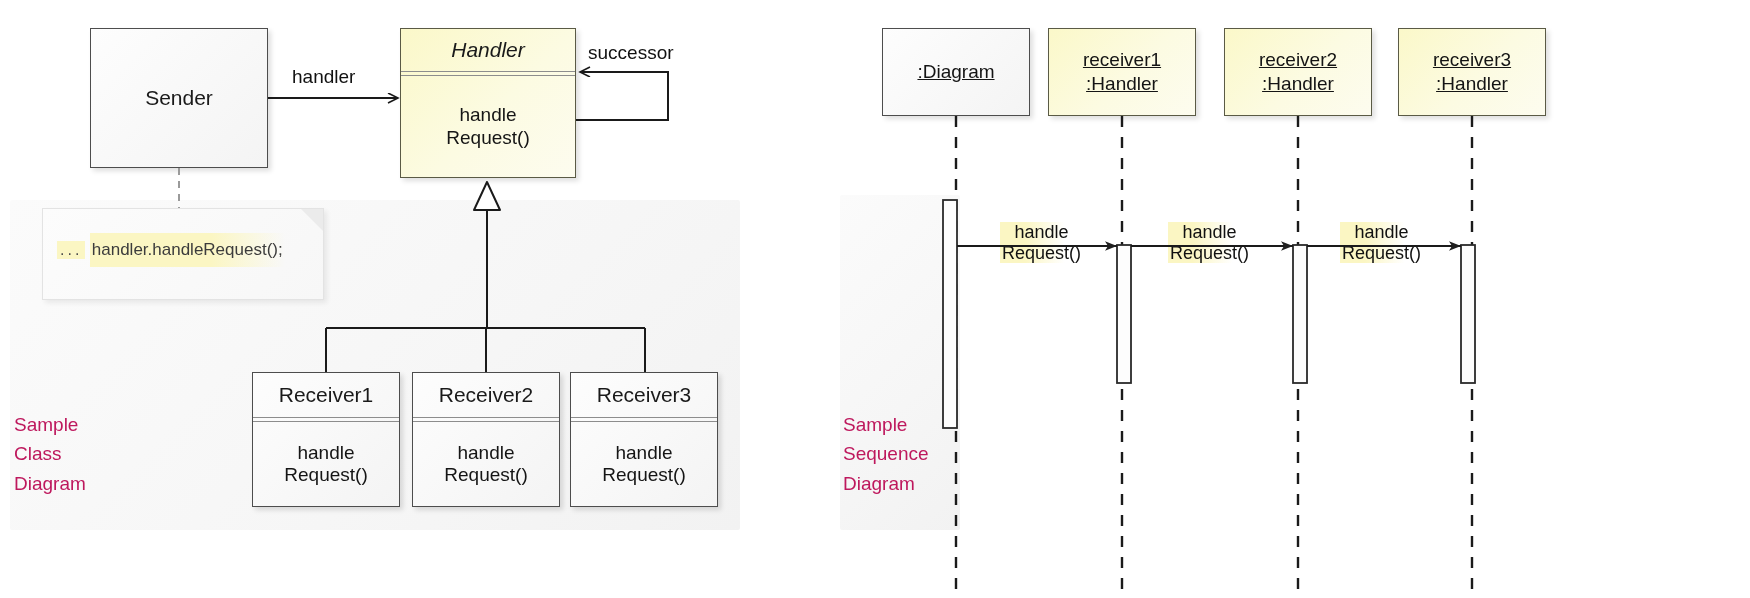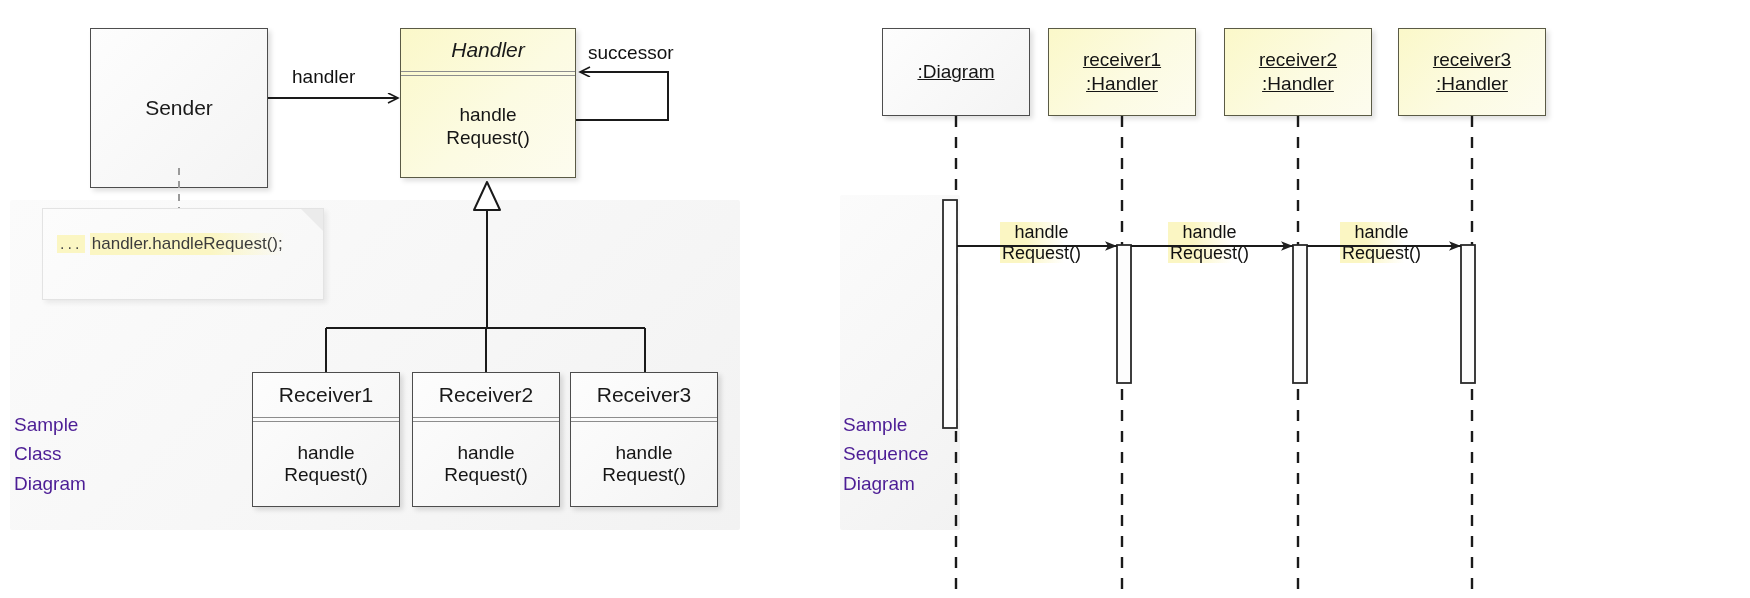--- a/index.html
+++ b/index.html
@@ -71,21 +71,21 @@
 
   .box-ops {
     font-size: 19px;
     color: #151515;
     line-height: 1.18;
     white-space: pre-line;
   }
 
   
   #sender-box {
-    left: 90px; top: 28px; width: 178px; height: 160px;
+    left: 90px; top: 28px; width: 178px; height: 140px;
     display: flex; align-items: center; justify-content: center;
   }
   #handler-box {
     left: 400px; top: 28px; width: 176px; height: 150px;
     display: flex; flex-direction: column;
   }
   #handler-box .head {
     height: 42px; display: flex; align-items: center; justify-content: center;
   }
   #handler-box .body {
@@ -126,39 +126,39 @@
     text-align: left;
   }
   .note-ellipsis {
     font-size: 16px; color: #4a4a4a; letter-spacing: 3px;
     background: #fbf6c3; display: inline-block; padding: 0 3px;
   }
   .note-code {
     margin-top: 8px;
     font-size: 17px; color: #3c3c3c;
     background: linear-gradient(to right,#fbf6c3 0%,#fbf6c3 62%,rgba(251,246,195,0) 100%);
-    display: inline-block; padding: 1px 2px;
+    display: inline-block; padding: 7px 2px;
     white-space: nowrap;
   }
 
   
   .edge-label {
     position: absolute;
     font-size: 19px;
     color: #111;
     white-space: nowrap;
   }
   #label-handler   { left: 292px; top: 66px; }
   #label-successor { left: 588px; top: 42px; }
 
   
   .watermark {
     position: absolute;
     font-size: 19px;
-    color: #4c1d95;
+    color: #be185d;
     line-height: 1.55;
     white-space: pre-line;
   }
   #wm-class { left: 14px; top: 410px; }
   #wm-seq   { left: 843px; top: 410px; }
 
   
   .lifeline-head {
     top: 28px; width: 148px; height: 88px;
     display: flex; flex-direction: column;

